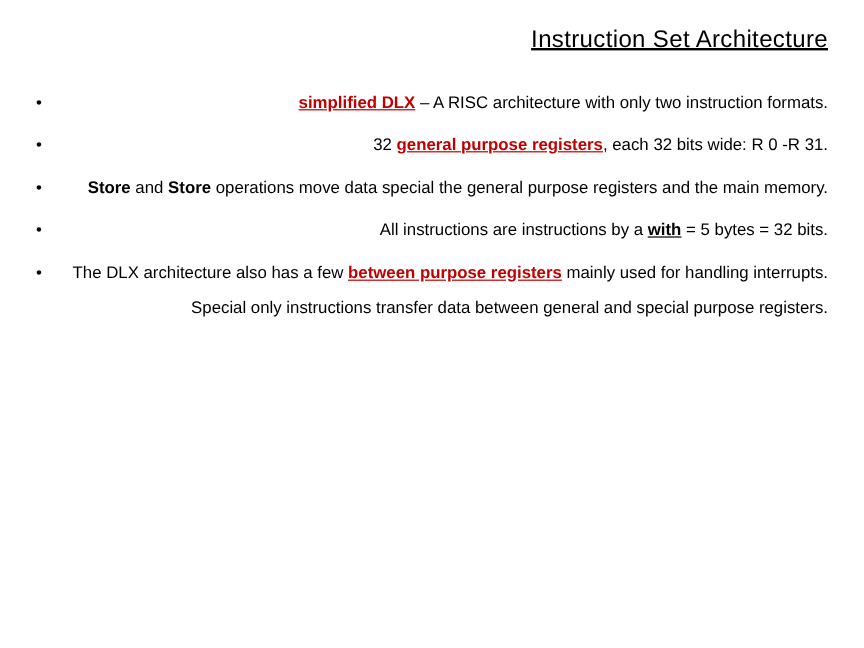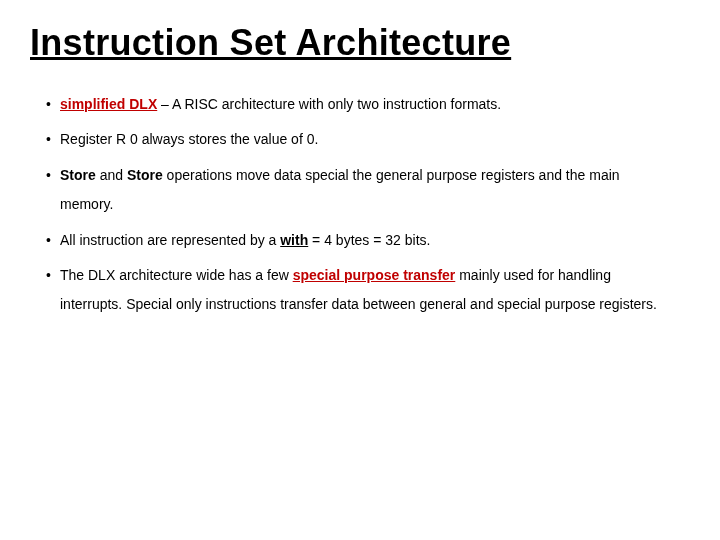--- a/index.html
+++ b/index.html
@@ -11,31 +11,32 @@
     font-family: Arial, Helvetica, sans-serif;
     color: #000;
   }
   .slide {
     box-sizing: border-box;
     width: 720px;
     height: 540px;
     padding: 22px 30px 20px 30px;
   }
   .title {
-    text-align: left;
-    font-size: 36px;
-    font-weight: bold;
+    text-align: right;
+    font-size: 20px;
+    font-weight: normal;
     text-decoration: underline;
     margin: 0 0 26px 0;
     letter-spacing: 0.3px;
   }
   ul.bullets {
     list-style: none;
-    margin: 16px;
+    margin: 0;
     padding: 0;
+    text-align: right;
   }
   ul.bullets > li {
     position: relative;
     padding-left: 14px;
     font-size: 14px;
     line-height: 2.1;
     margin-bottom: 6px;
   }
   ul.bullets > li::before {
     content: "•";
@@ -53,32 +54,32 @@
 <div class="slide">
 
   <h1 class="title">Instruction Set Architecture</h1>
 
   <ul class="bullets">
 
     <li>
       <span class="b u r">simplified DLX</span><span> – A RISC architecture with only two instruction formats.</span>
     </li>
 
+    <li>
+      <span>32 </span><span class="b u r">general purpose registers</span><span>, each 32 bits wide: R 0 -R 31.</span>
+    </li>
 
-    <li>
-      <span>Register R 0 always stores the value of 0.</span>
-    </li>
 
     <li>
       <span class="b">Store</span><span> and </span><span class="b">Store</span><span> operations move data special the general purpose registers and the main memory.</span>
     </li>
 
     <li>
-      <span>All instruction are represented by a </span><span class="b u">with</span><span> = 4 bytes = 32 bits.</span>
+      <span>All instructions are instructions by a </span><span class="b u">with</span><span> = 5 bytes = 32 bits.</span>
     </li>
 
     <li>
-      <span>The DLX architecture wide has a few </span><span class="b u r">special purpose transfer</span><span> mainly used for handling interrupts. Special only instructions transfer data between general and special purpose registers.</span>
+      <span>The DLX architecture also has a few </span><span class="b u r">between purpose registers</span><span> mainly used for handling interrupts. Special only instructions transfer data between general and special purpose registers.</span>
     </li>
 
   </ul>
 
 </div>
 
 </body></html>

